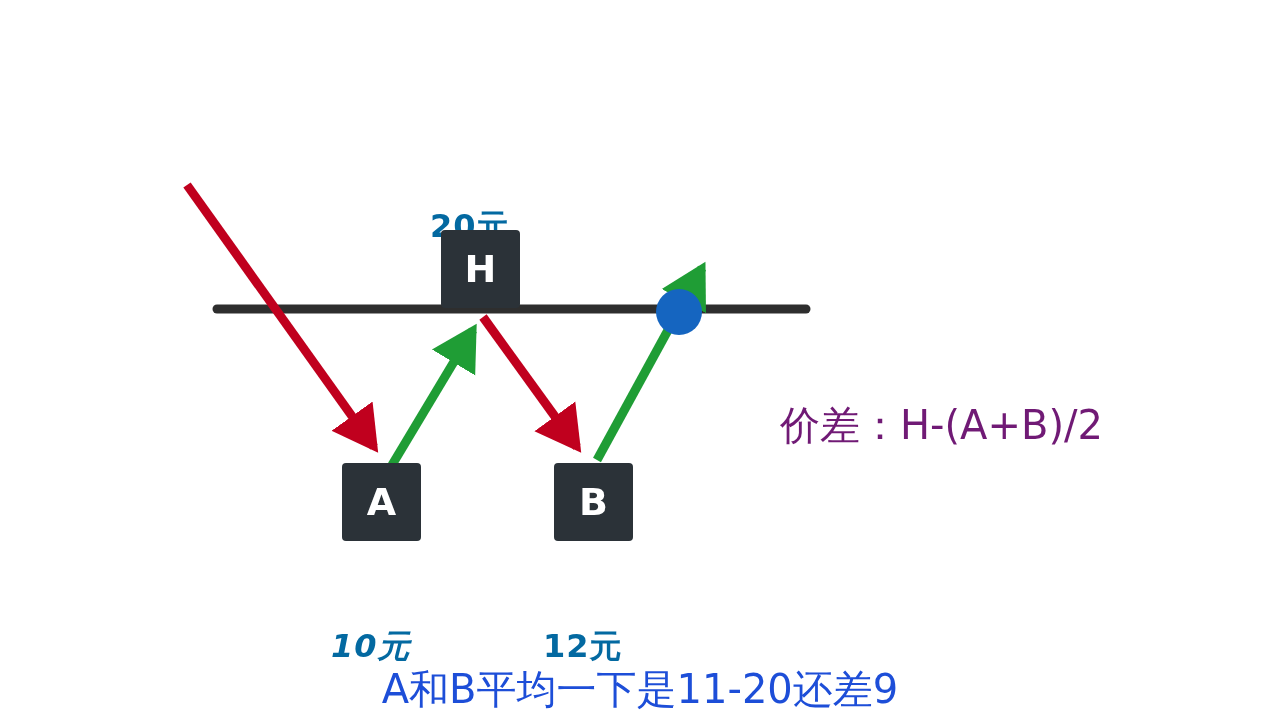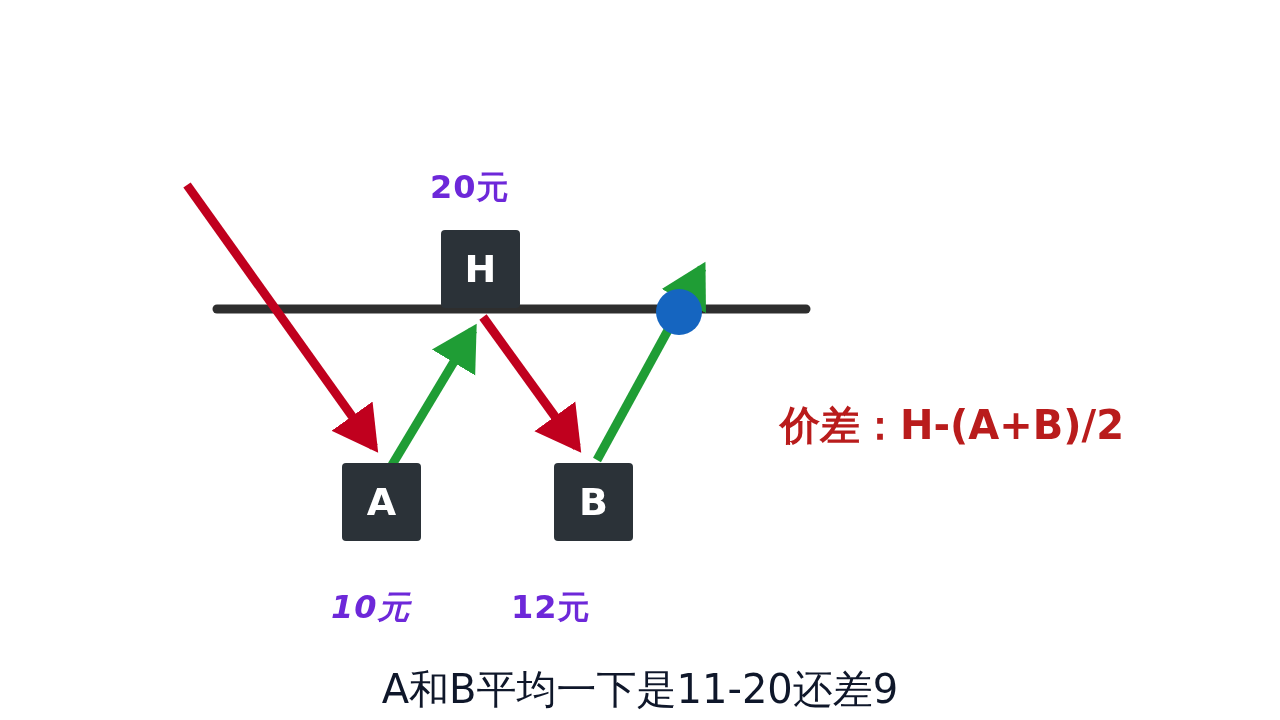--- a/index.html
+++ b/index.html
@@ -10,31 +10,31 @@
     }
     #diagram { position: absolute; left: 0; top: 0; }
     .box {
       position: absolute; width: 79px; height: 78px;
       background: #2b3238; border-radius: 4px;
       color: #ffffff; font-weight: bold; font-size: 38px;
       display: flex; align-items: center; justify-content: center;
       font-family: "DejaVu Sans", sans-serif;
     }
     .price {
-      position: absolute; font-weight: bold; font-size: 32px; color: #6d28d9;
-      font-family: "DejaVu Sans", sans-serif; letter-spacing: 1px;
+      position: absolute; font-weight: bold; font-size: 32px; color: #0369a1;
+      font-family: "DejaVu Sans", sans-serif; letter-spacing: 1px; margin-top: 39px;
     }
     .formula {
       position: absolute; left: 780px; top: 398px;
-      font-weight: bold; font-size: 40px; color: #b91c1c;
+      font-weight: normal; font-size: 40px; color: #701a75;
       font-family: "DejaVu Sans", sans-serif; white-space: nowrap;
     }
     .subtitle {
       position: absolute; left: 0; width: 1280px; top: 662px;
-      text-align: center; font-size: 40px; color: #0f172a;
+      text-align: center; font-size: 40px; color: #1d4ed8;
       font-family: "DejaVu Sans", sans-serif; white-space: nowrap;
     }
   </style>
 </head>
 <body>
 
 <svg id="diagram" width="1280" height="720" viewBox="0 0 1280 720">
   <defs>
     <marker id="head-red" markerWidth="6" markerHeight="6" refX="4.2" refY="3" orient="auto" markerUnits="strokeWidth">
       <path d="M0,0.2 L5,3 L0,5.8 Z" fill="#c0001e"></path>
@@ -60,17 +60,17 @@
 </div>
 
 <div class="box" style="left:342px; top:463px;">
   <span>A</span>
 </div>
 <div class="price" style="left:331px; top:586px;font-style:italic;">10元</div>
 
 <div class="box" style="left:554px; top:463px;">
   <span>B</span>
 </div>
-<div class="price" style="left:511px; top:586px;text-align:center;">12元</div>
+<div class="price" style="left:543px; top:586px;text-align:center;">12元</div>
 
 <div class="formula">价差：H-(A+B)/2</div>
 
 <div class="subtitle">A和B平均一下是11-20还差9</div>
 
 </body></html>

